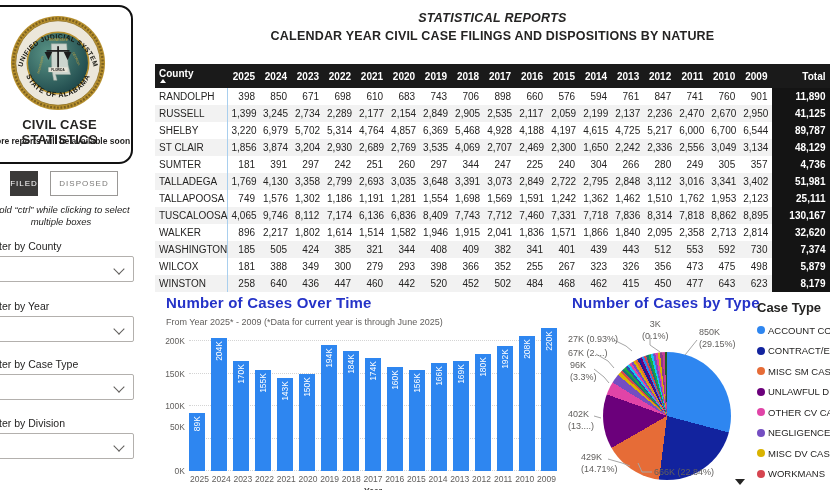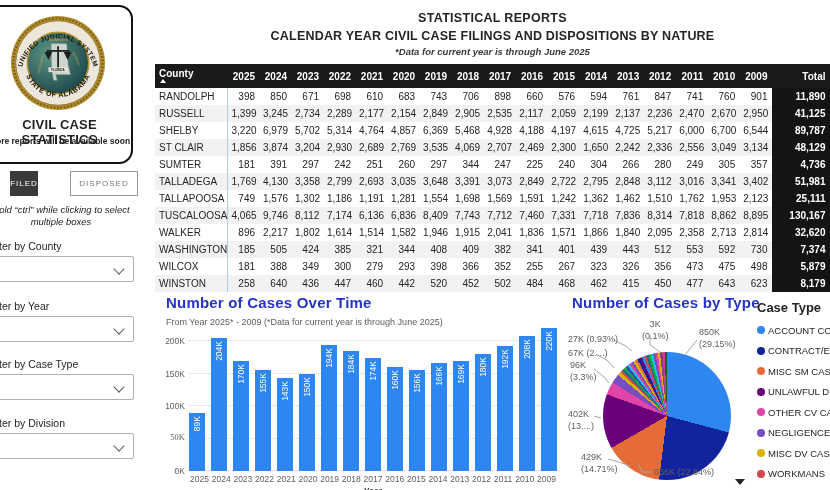--- a/index.html
+++ b/index.html
@@ -10,34 +10,34 @@
   #logo-box{position:absolute;left:0;top:5px;width:143px;height:155px;border:2px solid #111;
     border-radius:14px;background:#fff;}
   #seal{position:absolute;left:22px;top:8px;}
   #box-title{position:absolute;top:110px;left:0;width:100%;text-align:center;
     font-size:13px;font-weight:800;letter-spacing:.2px;}
   #box-sub{position:absolute;top:129px;left:0;width:100%;text-align:center;
     font-size:8.5px;font-weight:700;}
   .btn{position:absolute;top:171px;height:25px;display:flex;align-items:center;justify-content:center;
     font-size:8px;letter-spacing:1px;cursor:pointer;box-sizing:border-box;}
   #filed-btn{left:24px;width:28px;background:#3b3a39;color:#fff;}
-  #disposed-btn{left:84px;width:68px;background:#fff;color:#7a7876;border:1px solid #9a9896;}
+  #disposed-btn{left:64px;width:68px;background:#fff;color:#7a7876;border:1px solid #9a9896;}
   #hint{position:absolute;top:204px;left:0;width:150px;text-align:center;font-style:italic;
     font-size:9.5px;line-height:12px;color:#252423;}
   .filter-label{position:absolute;left:2px;font-size:10.5px;color:#252423;}
   .dropdown{position:absolute;left:2px;width:146px;height:26px;background:#fff;
     border:1px solid #b3b0ad;border-radius:2px;box-sizing:border-box;cursor:pointer;}
   .chev{position:absolute;right:10px;top:8px;width:7px;height:7px;
     border-right:1.2px solid #605e5c;border-bottom:1.2px solid #605e5c;transform:rotate(45deg);}
   #f1l{top:240px}#f1d{top:256px}#f2l{top:300px}#f2d{top:316px}
   #f3l{top:358px}#f3d{top:374px}#f4l{top:417px}#f4d{top:433px}
 
   
   #report-header{position:absolute;left:155px;top:0;width:675px;text-align:center;}
-  #rh1{margin-top:11px;font-size:12.5px;font-weight:800;letter-spacing:.3px;}
+  #rh1{margin-top:11px;font-size:12.5px;font-weight:800;letter-spacing:.3px;font-style:italic;}
   #rh2{margin-top:4px;font-size:12.5px;font-weight:800;letter-spacing:.2px;}
   #rh-note{margin-top:3px;font-size:9.5px;font-style:italic;font-weight:600;color:#3a3a3a;}
 
   
   #case-table{position:absolute;left:155px;top:64px;width:675px;border-collapse:collapse;
     table-layout:fixed;font-size:10px;}
   #case-table th{background:#1a1a1a;color:#fff;font-weight:700;height:24px;padding:0 4px;
     text-align:right;vertical-align:middle;}
   #case-table th.county-h{text-align:left;}
   #case-table td{height:17px;padding:0 4px;text-align:right;color:#252423;}
@@ -149,21 +149,20 @@
 
   <div id="f4l" class="filter-label">Filter by Division</div>
   <div id="f4d" class="dropdown">
     <span class="chev"></span>
     </div>
 </div>
 
 <div id="report-header">
   <div id="rh1">STATISTICAL REPORTS</div>
   <div id="rh2">CALENDAR YEAR CIVIL CASE FILINGS AND DISPOSITIONS BY NATURE</div>
-  <div id="rh-note">*Data for current year is through June 2025</div>
 </div>
 
 <table id="case-table">
   <thead>
       <tr id="ct-head">
         <th class="county-h" style="width: 64px;">
           <div class="county-h-inner">
             <span>County</span>
             <span class="sort-ascending"></span>
           </div>
@@ -445,21 +444,21 @@
 </table>
 
 <div id="bar-section">
   <div id="bar-title" class="viz-title">Number of Cases Over Time</div>
   <div id="bar-subtitle">From Year 2025* - 2009 (*Data for current year is through June 2025)</div>
   <div id="bar-plot">
     <div id="bar-grid">
         <div class="gridline" style="bottom: 0px;"></div>
         <div class="ytick" style="top: 130px;">0K</div>
         <div class="gridline" style="bottom: 32.5px;"></div>
-        <div class="ytick" style="top: 96px; font-family: Liberation Serif, serif;">50K</div>
+        <div class="ytick" style="top: 86px;">50K</div>
         <div class="gridline" style="bottom: 65px;"></div>
         <div class="ytick" style="top: 65px;">100K</div>
         <div class="gridline" style="bottom: 97.5px;"></div>
         <div class="ytick" style="top: 32.5px;">150K</div>
         <div class="gridline" style="bottom: 130px;"></div>
         <div class="ytick" style="top: 0px;">200K</div>
       </div>
     <div id="bar-bars">
         <div class="bar" style="height: 57.85px; background: rgb(46, 134, 240);">
           <span class="bar-label">89K</span>

